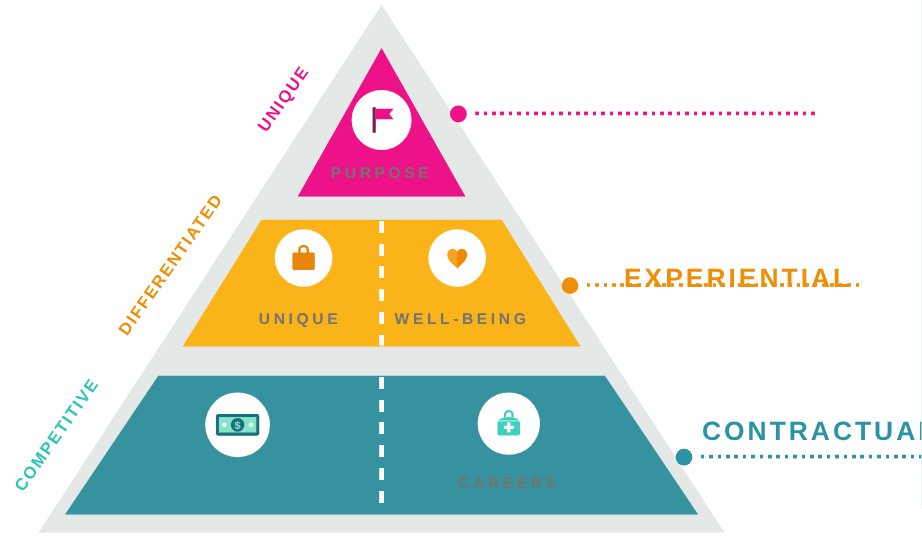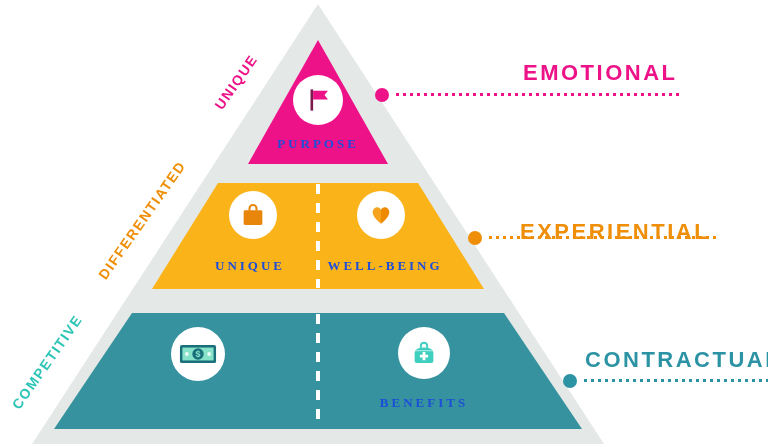--- a/index.html
+++ b/index.html
@@ -17,21 +17,21 @@
     background-image:repeating-linear-gradient(180deg,#ffffff 0 10px,rgba(255,255,255,0) 10px 19px);
   }
   .vdash-mid{top:184px;height:104px;}
   .vdash-bot{top:314px;height:112px;}
   .icon-circle{
     position:absolute;background:#ffffff;border-radius:50%;
     display:flex;align-items:center;justify-content:center;
   }
   .cell-label{
     position:absolute;transform:translateX(-50%);
-    color:#1d4ed8;font-weight:bold;font-size:13px;letter-spacing:3px;white-space:nowrap;font-family:Liberation Serif, serif;
+    color:#737373;font-weight:bold;font-size:13px;letter-spacing:3px;white-space:nowrap;
   }
   .side-label{
     position:absolute;transform:translate(-50%,-50%) rotate(-55deg);
     font-weight:bold;font-size:14px;letter-spacing:1.5px;white-space:nowrap;
   }
   .cat-label{
     position:absolute;font-weight:bold;font-size:22px;letter-spacing:2.5px;white-space:nowrap;
   }
   .leader-dot{position:absolute;width:14px;height:14px;border-radius:50%;}
   .leader-line{position:absolute;height:3px;}
@@ -97,27 +97,26 @@
   </div>
   <div class="icon-circle" style="left:398px;top:327px;width:52px;height:52px;">
     <svg width="30" height="30" viewBox="0 0 24 24">
       <path d="M9.5 7.8 V6.2 a2.5 2.5 0 0 1 5 0 V7.8" fill="none" stroke="#3FCFBF" stroke-width="1.6"></path>
       <path d="M4.5 12 Q4.5 7.6 12 7.6 Q19.5 7.6 19.5 12 L19.5 18.4 Q19.5 20 17.8 20 L6.2 20 Q4.5 20 4.5 18.4 Z" fill="#3FCFBF"></path>
       <rect x="4.5" y="9.7" width="15" height="0.9" fill="rgba(255,255,255,0.55)"></rect>
       <rect x="10.9" y="11.2" width="2.2" height="6.6" fill="#ffffff"></rect>
       <rect x="8.7" y="13.4" width="6.6" height="2.2" fill="#ffffff"></rect>
     </svg>
   </div>
-  <div class="cell-label" style="left:424px;top:395px;">BENEFITS</div>
+  <div class="cell-label" style="left:424px;top:395px;">CAREERS</div>
 
   <div class="side-label c-pink" style="left:236px;top:82px;">UNIQUE</div>
   <div class="side-label c-orange" style="left:142px;top:220px;">DIFFERENTIATED</div>
   <div class="side-label c-turquoise" style="left:47px;top:362px;">COMPETITIVE</div>
 
-  <div class="cat-label c-pink" style="left:523px;top:60px;">EMOTIONAL</div>
   <div class="leader-dot bg-pink" style="left:375px;top:88px;"></div>
   <div class="leader-line dots-pink" style="left:396px;top:93px;width:287px;"></div>
 
   <div class="cat-label c-orange" style="left:520px;top:203px;margin-top:16px;">EXPERIENTIAL</div>
   <div class="leader-dot bg-orange" style="left:468px;top:231px;"></div>
   <div class="leader-line dots-orange" style="left:489px;top:236px;width:229px;"></div>
 
   <div class="cat-label c-teal" style="left:585px;top:347px;">CONTRACTUAL</div>
   <div class="leader-dot bg-teal" style="left:563px;top:374px;"></div>
   <div class="leader-line dots-teal" style="left:584px;top:379px;width:184px;"></div>

